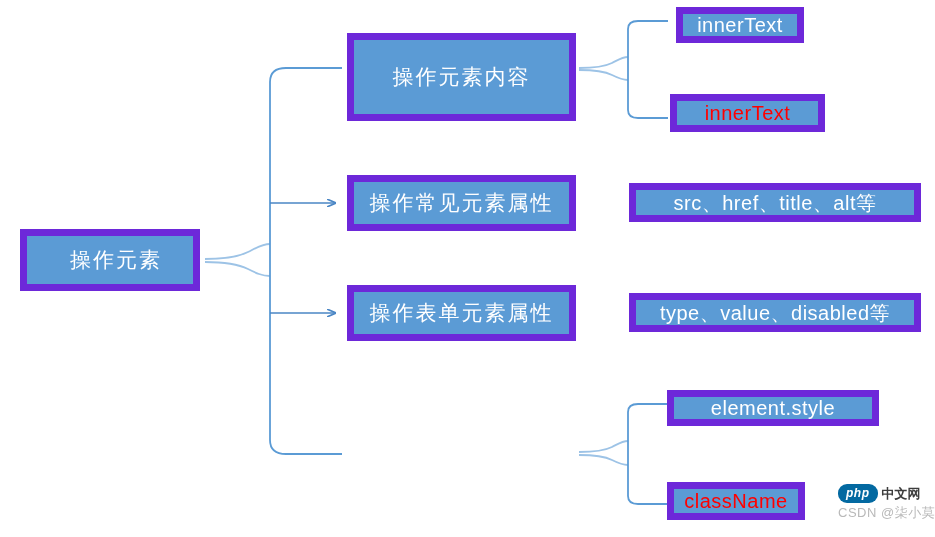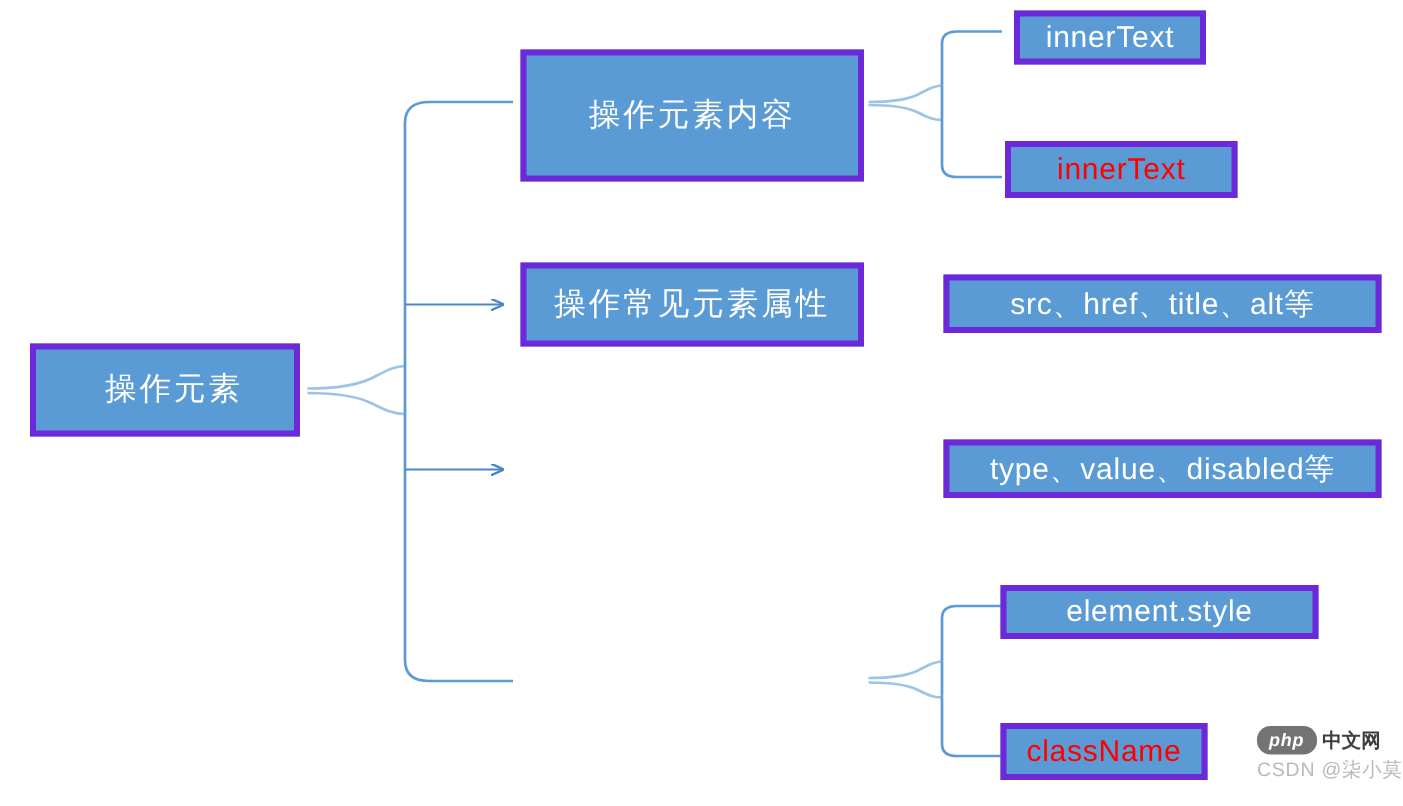--- a/index.html
+++ b/index.html
@@ -10,21 +10,21 @@
     overflow:hidden;
     position:relative;
   }
   #canvas{position:absolute;left:0;top:0;width:935px;height:537px;}
   svg.lines{position:absolute;left:0;top:0;width:935px;height:537px;pointer-events:none;}
 
   .node{
     position:absolute;
     box-sizing:border-box;
     background:#5B9BD5;
-    border:4px solid #6d28d9;
+    border:7px solid #6d28d9;
     color:#ffffff;
     display:flex;
     align-items:center;
     justify-content:center;
     text-align:center;
     line-height:1.1;
     letter-spacing:0.5px;
     white-space:nowrap;
   }
   .node.cjk{font-size:21px;letter-spacing:2px;}
@@ -34,21 +34,21 @@
   
   #watermark{
     position:absolute;
     left:838px;top:484px;
     width:97px;height:50px;
     pointer-events:none;
     font-family:"Liberation Sans","DejaVu Sans",sans-serif;
   }
   .wm-row{display:flex;align-items:center;gap:4px;}
   .wm-php{
-    background:#737373;
+    background:#0369a1;
     color:#ffffff;
     font-style:italic;
     font-weight:bold;
     font-size:12px;
     line-height:1;
     padding:3px 8px 4px 8px;
     border-radius:9px;
     letter-spacing:0.5px;
   }
   .wm-cn{
@@ -116,20 +116,21 @@
       <path d="M628,441 L628,465"></path>
     </g>
   </svg>
 
   <div class="node cjk" style="left:20px;top:229px;width:180px;height:62px;padding-left:12px;">操作元素</div>
 
   <div class="node cjk" style="left:347px;top:33px;width:229px;height:88px;">操作元素内容</div>
 
   <div class="node cjk" style="left:347px;top:175px;width:229px;height:56px;">操作常见元素属性</div>
 
+  <div class="node cjk" style="left:347px;top:285px;width:229px;height:56px;">操作表单元素属性</div>
 
 
   <div class="node code" style="left:676px;top:7px;width:128px;height:36px;">innerText</div>
 
   <div class="node code red" style="left:670px;top:94px;width:155px;height:38px;">innerText</div>
 
   <div class="node code" style="left:629px;top:183px;width:292px;height:39px;">src、href、title、alt等</div>
 
   <div class="node code" style="left:629px;top:293px;width:292px;height:39px;">type、value、disabled等</div>
 

